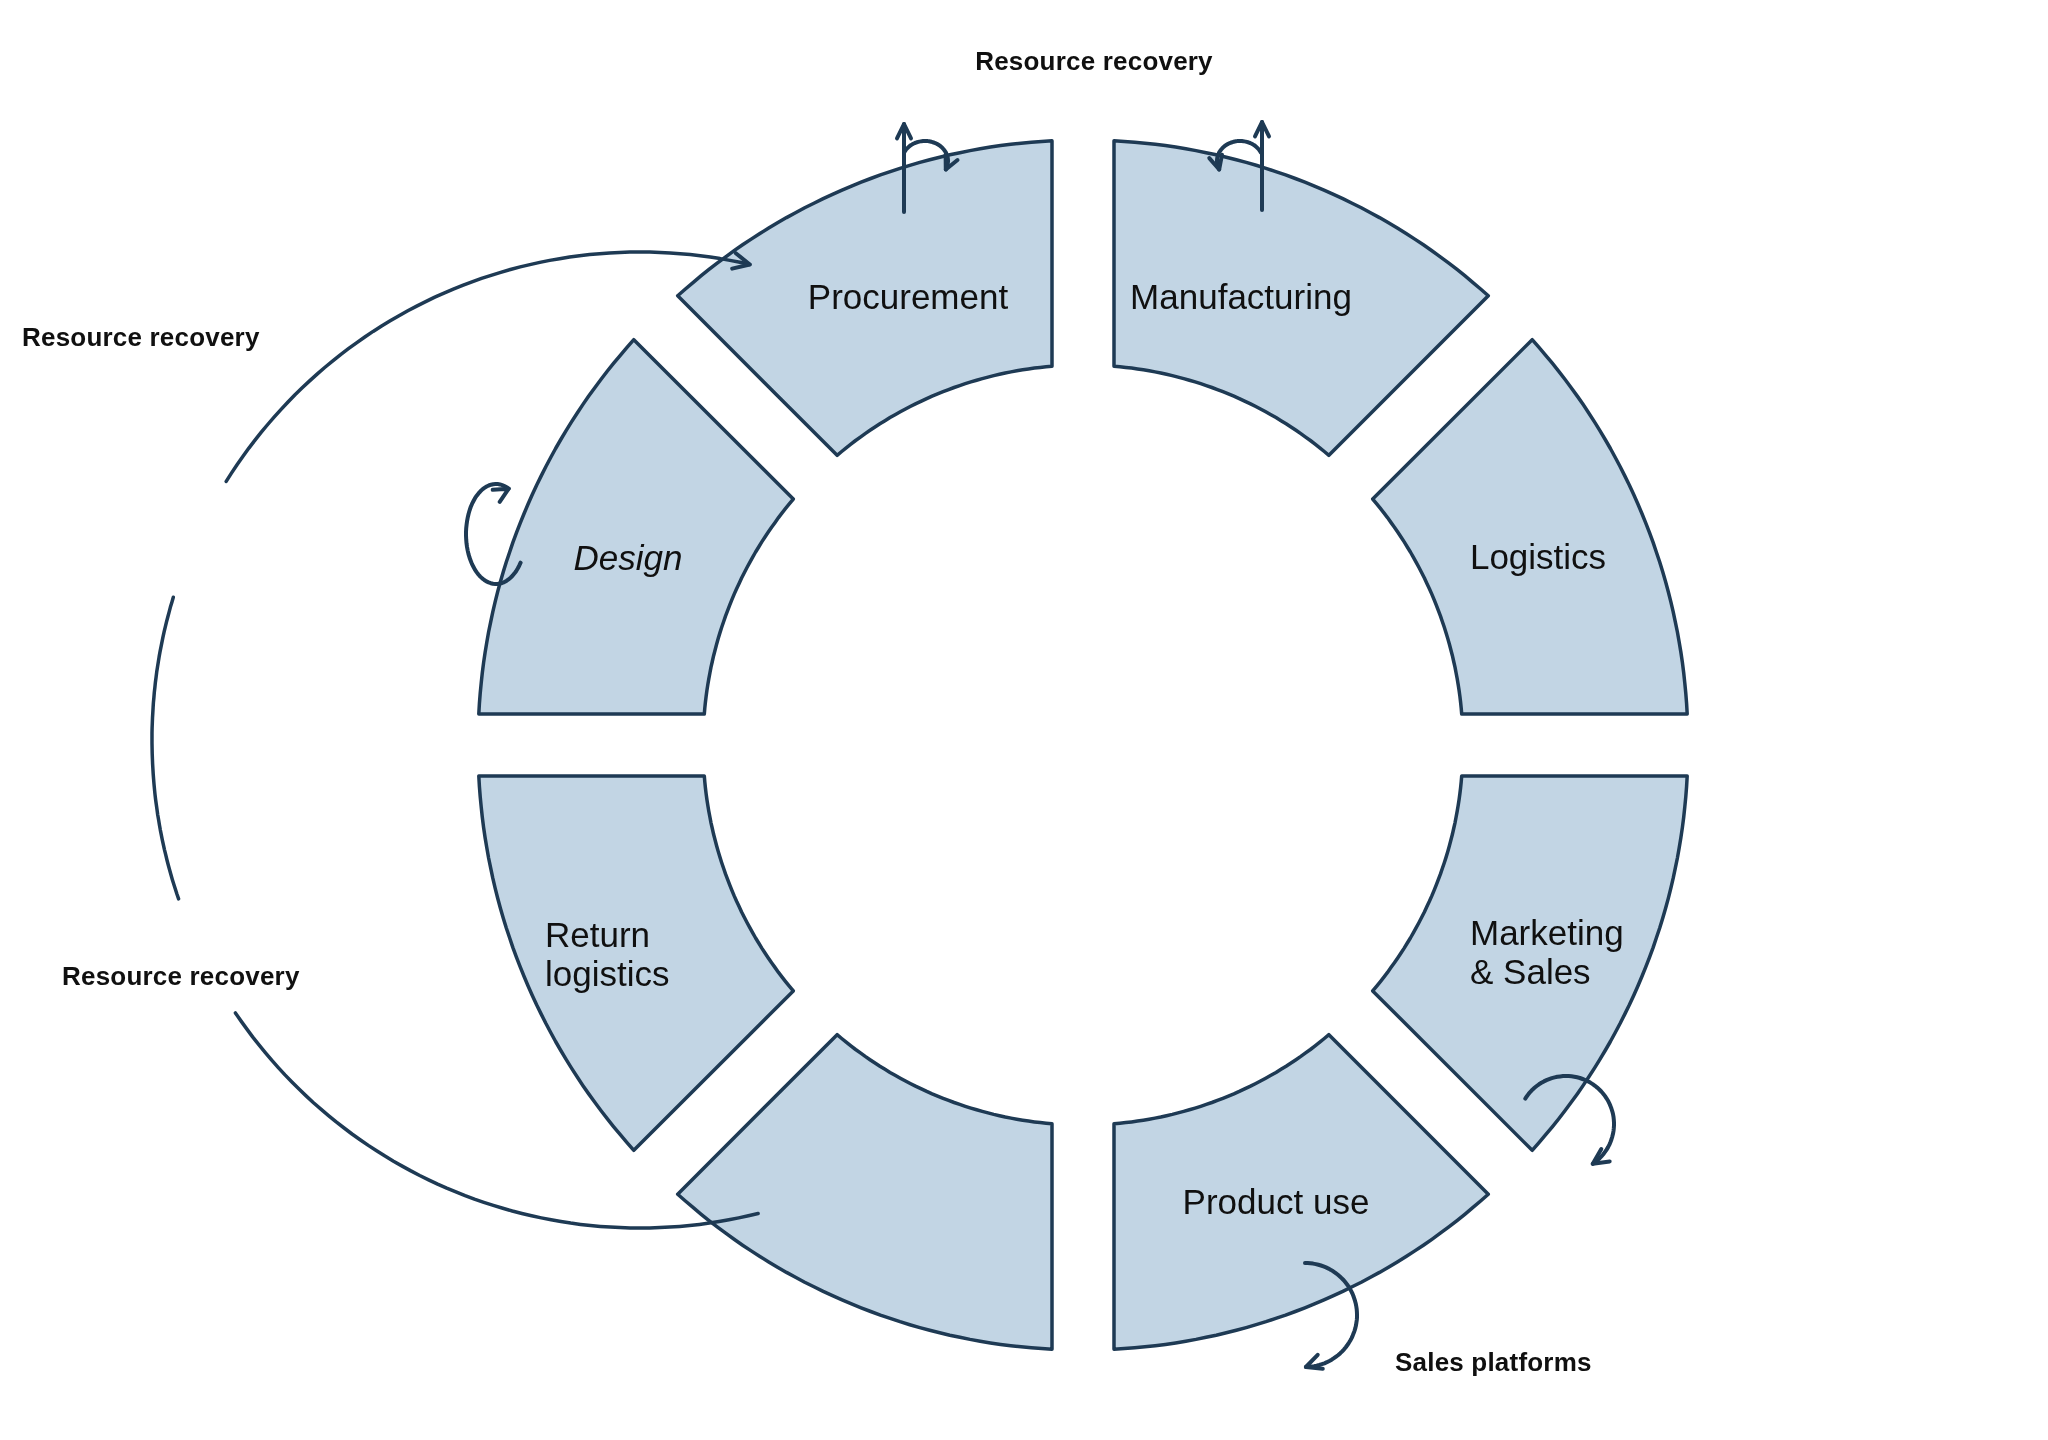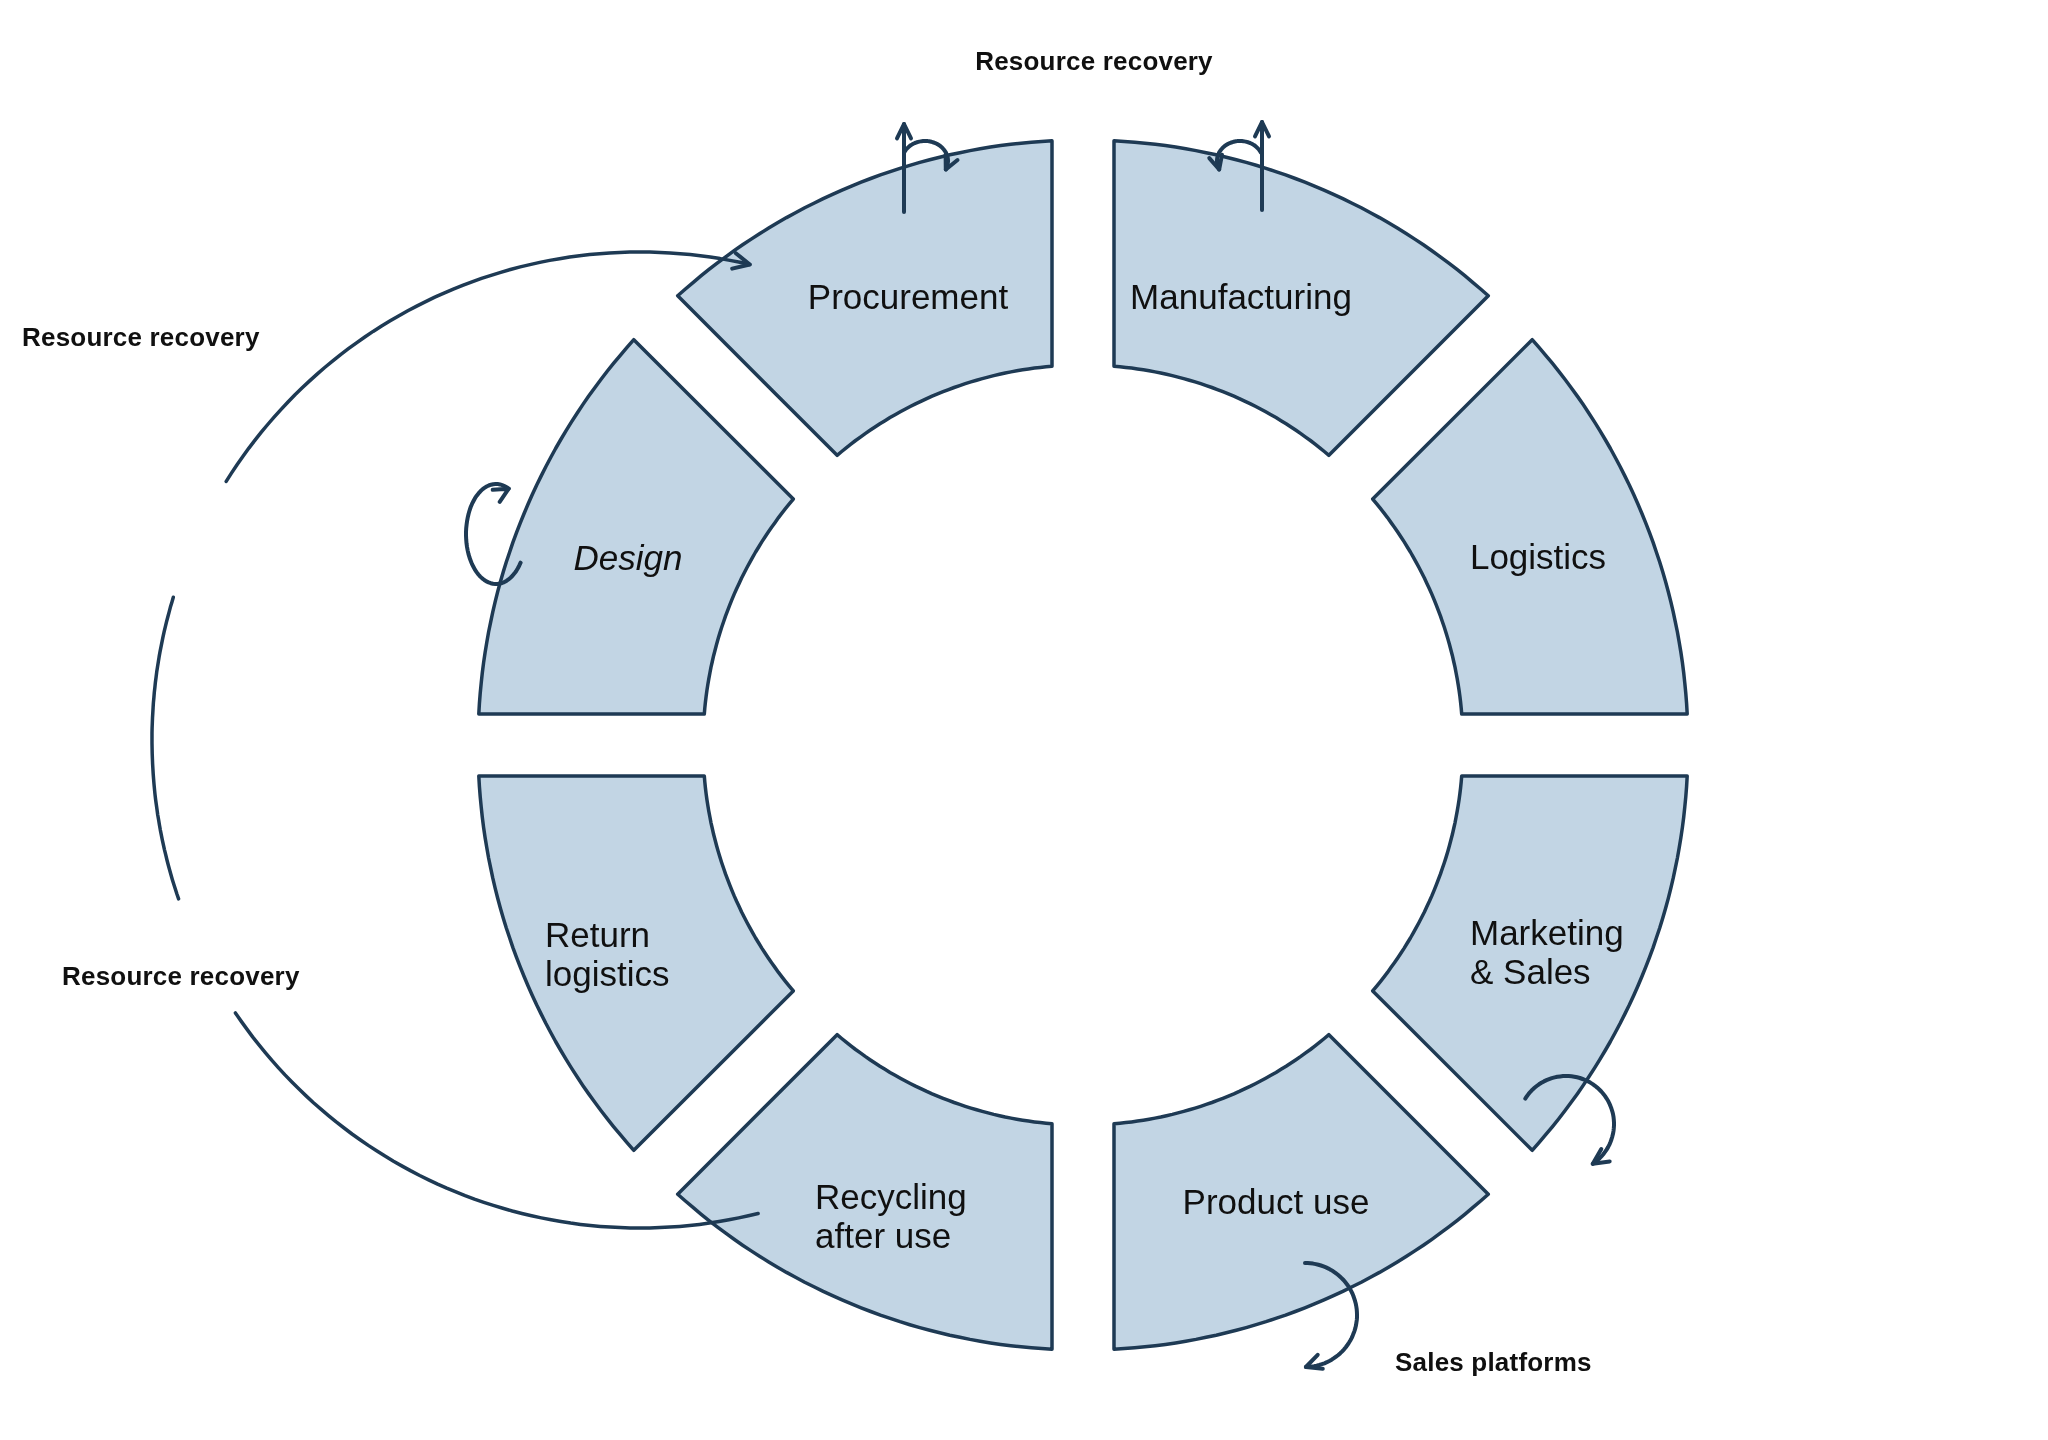--- a/index.html
+++ b/index.html
@@ -49,22 +49,20 @@
       <path d="M 1305.0,1263.0 L 1307.7,1263.1 L 1310.4,1263.3 L 1313.1,1263.6 L 1315.8,1264.1 L 1318.4,1264.8 L 1321.0,1265.5 L 1323.5,1266.4 L 1326.0,1267.4 L 1328.5,1268.6 L 1330.9,1269.9 L 1333.2,1271.3 L 1335.4,1272.8 L 1337.6,1274.5 L 1339.6,1276.2 L 1341.6,1278.1 L 1343.5,1280.0 L 1345.2,1282.1 L 1346.9,1284.2 L 1348.5,1286.4 L 1349.9,1288.7 L 1351.2,1291.1 L 1352.4,1293.5 L 1353.4,1296.0 L 1354.3,1298.6 L 1355.1,1301.2 L 1355.8,1303.8 L 1356.3,1306.5 L 1356.7,1309.1 L 1356.9,1311.8 L 1357.0,1314.5 L 1357.0,1317.3 L 1356.8,1320.0 L 1356.4,1322.6 L 1356.0,1325.3 L 1355.4,1327.9 L 1354.6,1330.6 L 1353.7,1333.1 L 1352.7,1335.6 L 1351.6,1338.1 L 1350.3,1340.5 L 1348.9,1342.8 L 1347.4,1345.0 L 1345.8,1347.2 L 1344.1,1349.3 L 1342.2,1351.3 L 1340.3,1353.2 L 1338.3,1355.0 L 1336.1,1356.6 L 1333.9,1358.2 L 1331.7,1359.7 L 1329.3,1361.0 L 1326.9,1362.2 L 1324.4,1363.3 L 1321.8,1364.2 L 1319.3,1365.0 L 1316.6,1365.7 L 1314.0,1366.2 L 1311.3,1366.6 L 1308.6,1366.9 L 1305.9,1367.0" fill="none" stroke="#1e3a54" stroke-width="4" stroke-linecap="round" stroke-linejoin="round"></path>
       <path d="M 1317.7,1354.8 L 1305.9,1367.0 L 1322.8,1368.8" fill="none" stroke="#1e3a54" stroke-width="4" stroke-linecap="round" stroke-linejoin="round"></path>
     </svg>
 
   <div class="label seg" style="left:908px;top:296px;">Procurement</div>
   <div class="label seg" style="left:1241px;top:296px;">Manufacturing</div>
   <div class="label seg" style="left:1538px;top:556px;">Logistics</div>
   <div class="label seg anchor-left" style="left:1470px;top:952px;">Marketing
 &amp; Sales</div>
   <div class="label seg" style="left:1276px;top:1201px;">Product use</div>
-  <div class="label seg anchor-left" style="left:815px;top:1216px;">Recycling
-after use</div>
   <div class="label seg anchor-left" style="left:545px;top:954px;">Return
 logistics</div>
   <div class="label seg" style="left:628px;top:557px;font-style:italic;">Design</div>
 
   <div class="label side" style="left:1094px;top:61px;">Resource recovery</div>
   <div class="label side anchor-left" style="left:22px;top:337px;">Resource recovery</div>
   <div class="label side anchor-left" style="left:62px;top:976px;">Resource recovery</div>
   <div class="label side anchor-left" style="left:1395px;top:1362px;">Sales platforms</div>
 </div>
 

